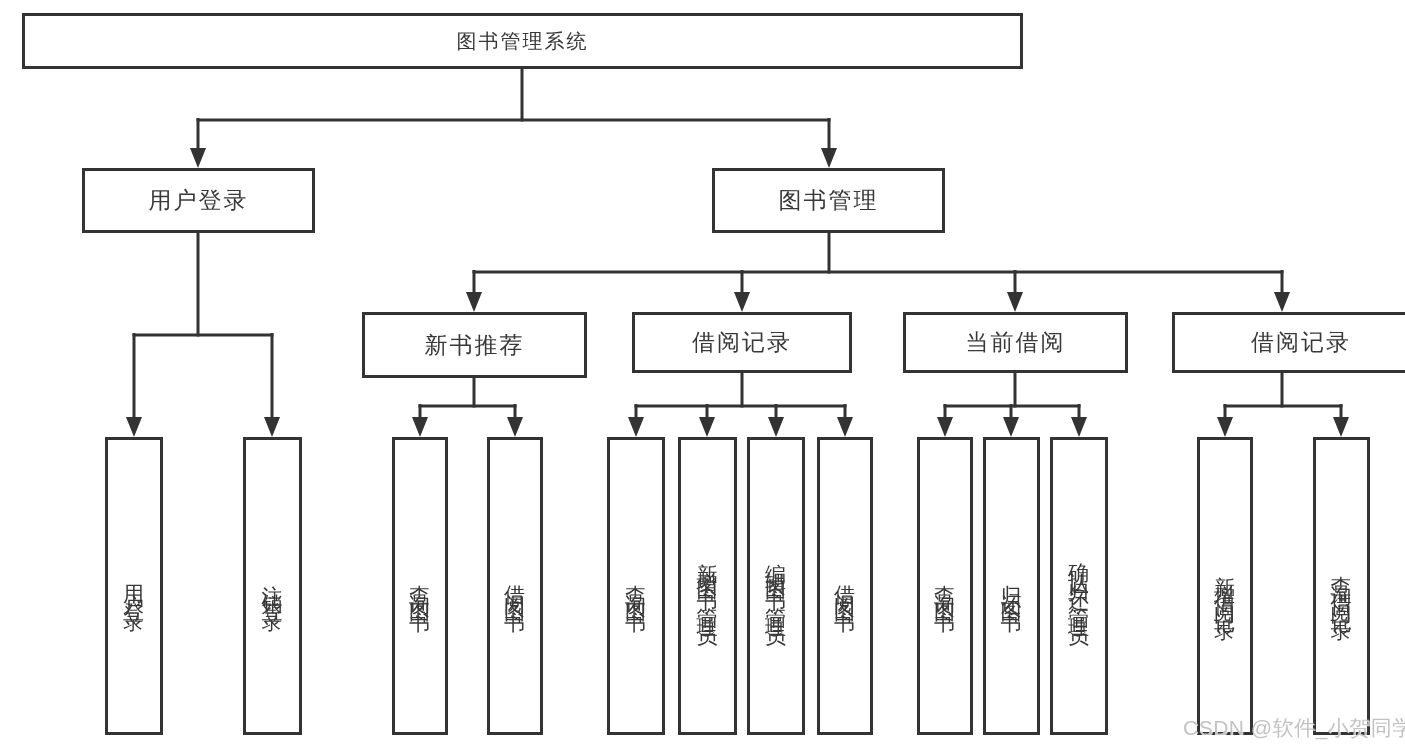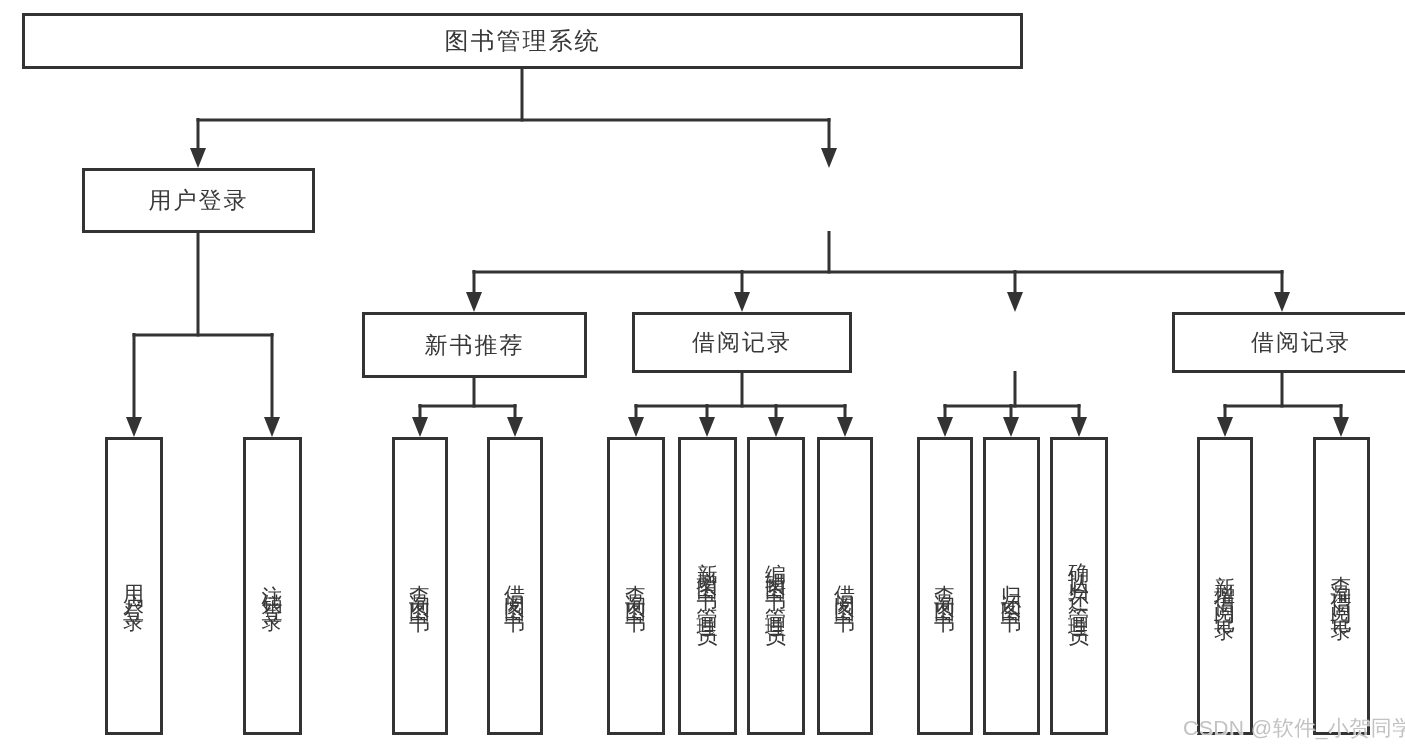--- a/index.html
+++ b/index.html
@@ -8,21 +8,21 @@
     font-family:"Liberation Sans", sans-serif; overflow:hidden;
   }
   #connectors { position:absolute; left:0; top:0; z-index:0; }
   .box {
     position:absolute; box-sizing:border-box; z-index:1;
     border:3px solid #333333; background:#ffffff;
     display:flex; align-items:center; justify-content:center;
     color:#383838;
   }
   .h-label { font-size:23px; letter-spacing:2px; white-space:nowrap; }
-  .root-label { font-size:24px; letter-spacing:2px; white-space:nowrap; }
+  .root-label { font-size:20px; letter-spacing:2px; white-space:nowrap; }
   .leaf { top:437px; height:298px; }
   .v-label {
     writing-mode:vertical-rl; text-orientation:mixed;
     font-size:21px; letter-spacing:9px; line-height:1.1; white-space:nowrap;
   }
   #watermark {
     position:absolute; left:1183px; top:714px; z-index:2;
     font-size:21px; color:#c2c2c2; letter-spacing:0.5px; white-space:nowrap;
     text-shadow:1px 1px 0 rgba(255,255,255,0.8);
   }
@@ -103,26 +103,32 @@
     </g>
   </svg>
 
   <div class="box" style="left:22px;top:13px;width:1001px;height:56px">
     <span class="root-label">图书管理系统</span>
   </div>
 
   <div class="box" style="left:82px;top:168px;width:233px;height:65px">
     <span class="h-label">用户登录</span>
   </div>
+  <div class="box" style="left:712px;top:168px;width:233px;height:65px">
+    <span class="h-label">图书管理</span>
+  </div>
 
   <div class="box" style="left:362px;top:312px;width:225px;height:66px">
     <span class="h-label">新书推荐</span>
   </div>
   <div class="box" style="left:632px;top:312px;width:220px;height:61px">
     <span class="h-label">借阅记录</span>
+  </div>
+  <div class="box" style="left:903px;top:312px;width:225px;height:61px">
+    <span class="h-label">当前借阅</span>
   </div>
   <div class="box" style="left:1172px;top:312px;width:258px;height:61px">
     <span class="h-label">借阅记录</span>
   </div>
 
   <div class="box leaf" style="left:105px;width:58px">
     <span class="v-label">用户登录</span>
   </div>
   <div class="box leaf" style="left:243px;width:59px">
     <span class="v-label">注销登录</span>

